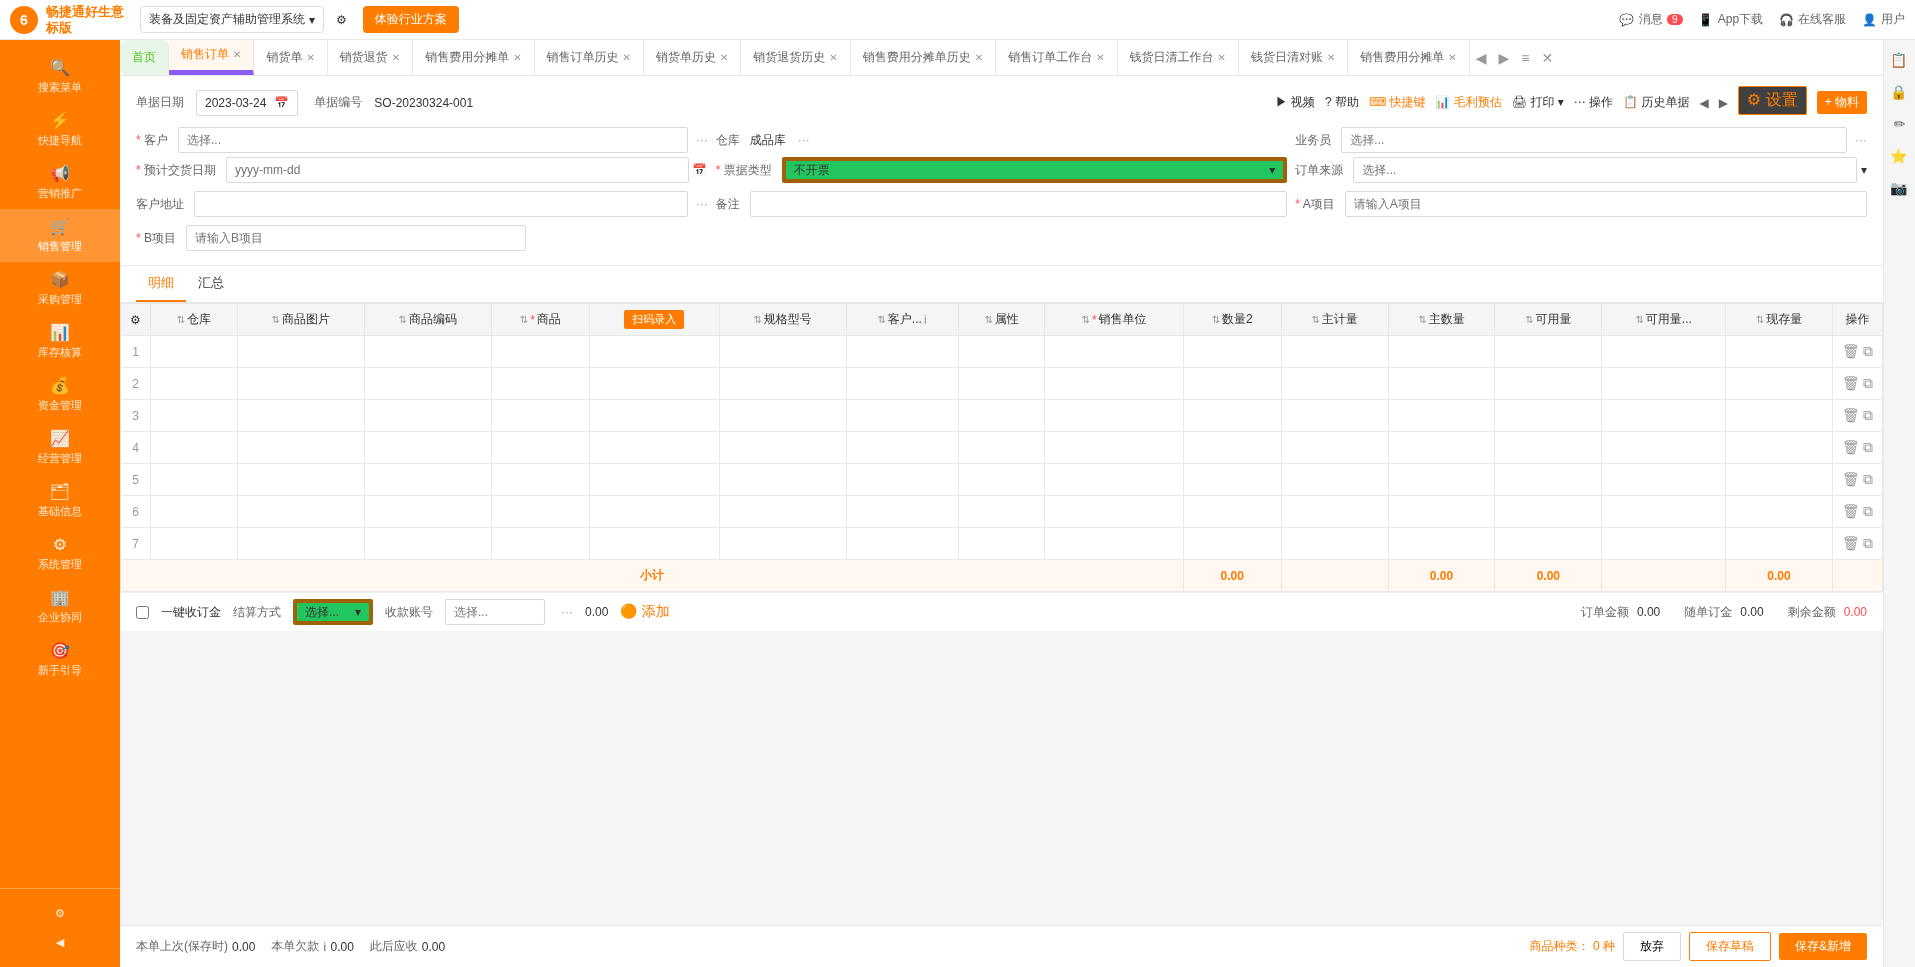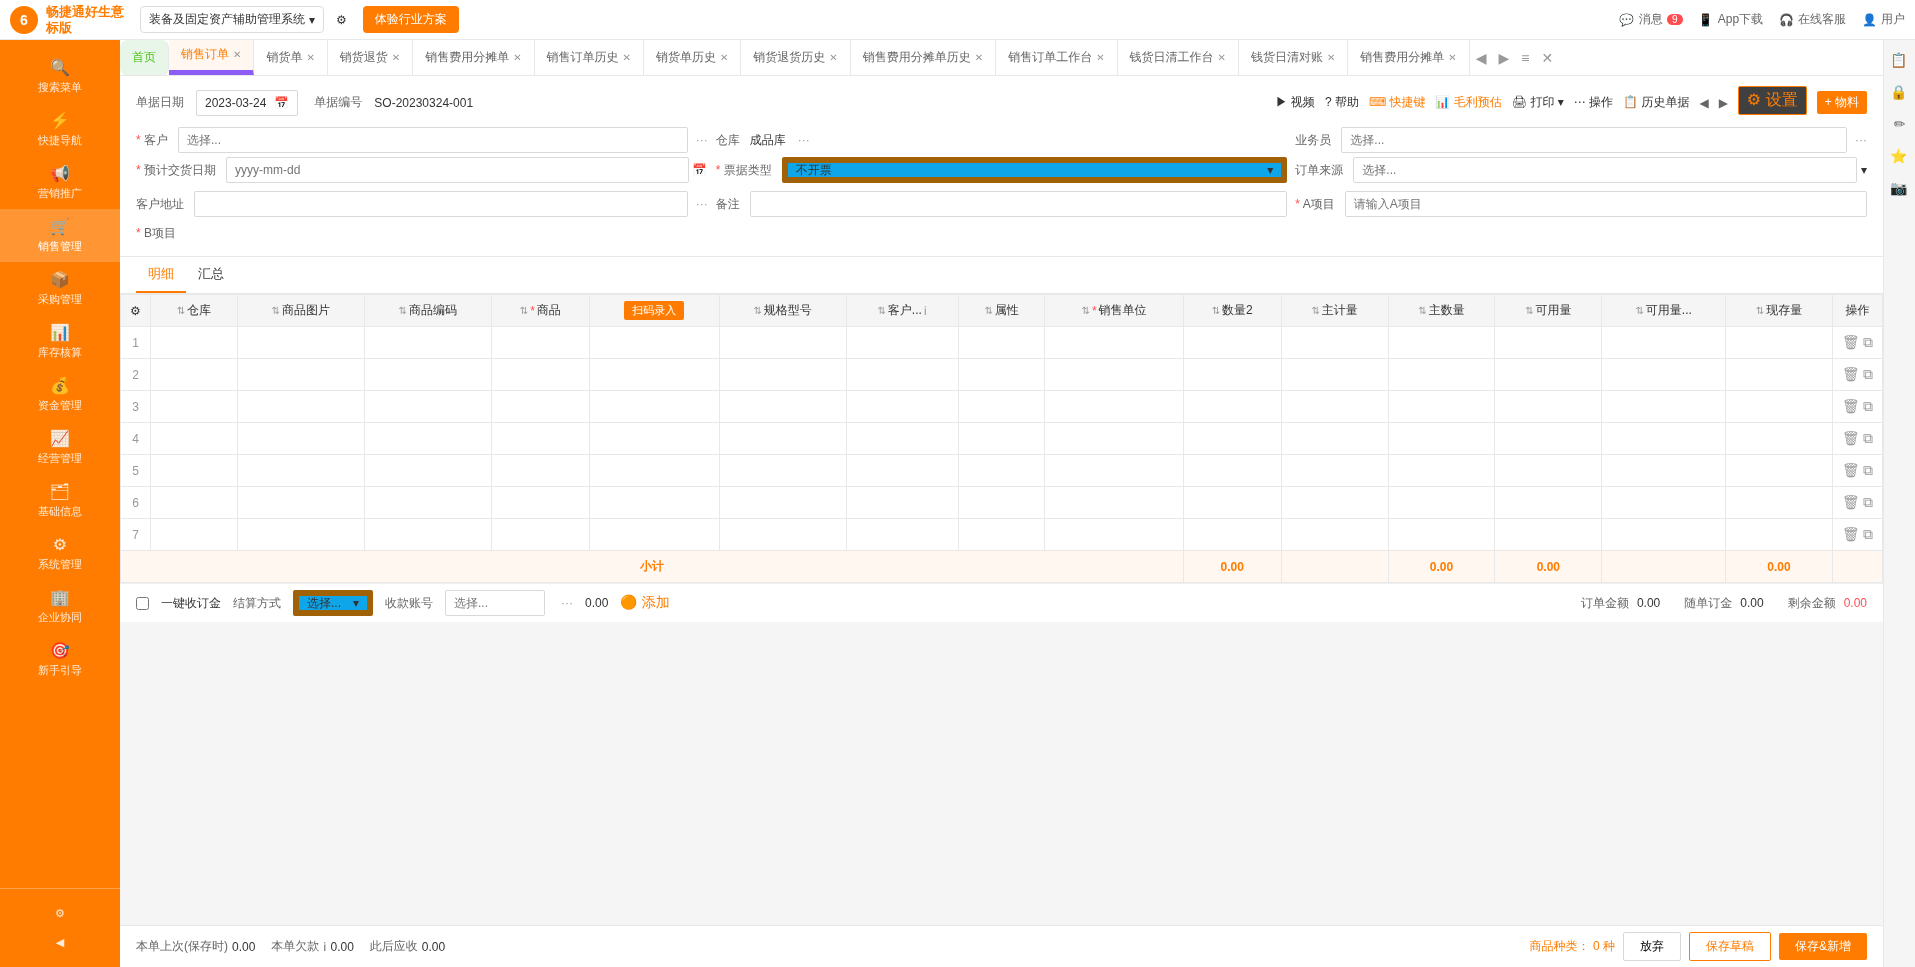--- a/index.html
+++ b/index.html
@@ -39,21 +39,21 @@
     .tab-nav-btn { padding: 0 6px; cursor: pointer; color: #999; font-size: 14px; display: flex; align-items: center; height: 36px; flex-shrink: 0; }
 
     
     .form-card { background: #fff; margin: 0; padding: 10px 16px; border-bottom: 1px solid #e8e8e8; }
     .form-header-action { display: flex; align-items: center; gap: 3px; cursor: pointer; }
     .form-header-action.orange { color: #ff7c00; }
     .form-label { color: #666; white-space: nowrap; margin-right: 6px; font-size: 12px; }
     .form-label.required::before { content: '* '; color: #ff4d4f; }
     .form-input { border: 1px solid #d9d9d9; border-radius: 2px; padding: 3px 8px; font-size: 12px; color: #333; background: #fff; flex: 1; min-width: 0; height: 26px; }
     .form-input-dots { color: #999; margin-left: 4px; cursor: pointer; }
-    .form-select { border: 6px solid #a16207; border-radius: 2px; padding: 3px 8px; font-size: 12px; background: #0ea5e9; min-width: 80px; height: 26px; display: flex; align-items: center; justify-content: space-between; cursor: pointer; }
+    .form-select { border: 4px solid #a16207; border-radius: 2px; padding: 3px 8px; font-size: 12px; background: #22c55e; min-width: 80px; height: 26px; display: flex; align-items: center; justify-content: space-between; cursor: pointer; }
     .date-input { display: flex; align-items: center; gap: 4px; border: 1px solid #d9d9d9; border-radius: 2px; padding: 3px 8px; background: #fff; height: 26px; flex: 1; }
 
     
     .section-tabs { display: flex; align-items: center; padding: 0 16px; background: #fff; border-bottom: 1px solid #e8e8e8; }
     .section-tab { padding: 8px 12px; cursor: pointer; font-size: 13px; border-bottom: 2px solid transparent; }
     .section-tab.active { color: #ff7c00; border-bottom-color: #ff7c00; }
 
     
     .table-wrapper { background: #fff; margin: 0; }
     .data-table { width: 100%; border-collapse: collapse; font-size: 12px; }
@@ -349,20 +349,21 @@
                   <input class="form-input" style="flex: 1 1 0%;">
                 </div>
                 <div style="display:flex; align-items:center; gap:4px;">
                   <span class="form-label required">A项目</span>
                   <input class="form-input" style="flex: 1 1 0%;" placeholder="请输入A项目">
                 </div>
               </div>
 
               <div style="display:flex; align-items:center; gap:4px; margin-bottom:4px;">
                 <span class="form-label required">B项目</span>
+                <input class="form-input" style="max-width: 340px;" placeholder="请输入B项目">
               </div>
             </div>
 
             <div class="section-tabs">
               <div class="section-tab active">明细</div>
               <div class="section-tab">汇总</div>
             </div>
 
             <div class="table-wrapper">
               <div class="table-scroll">

